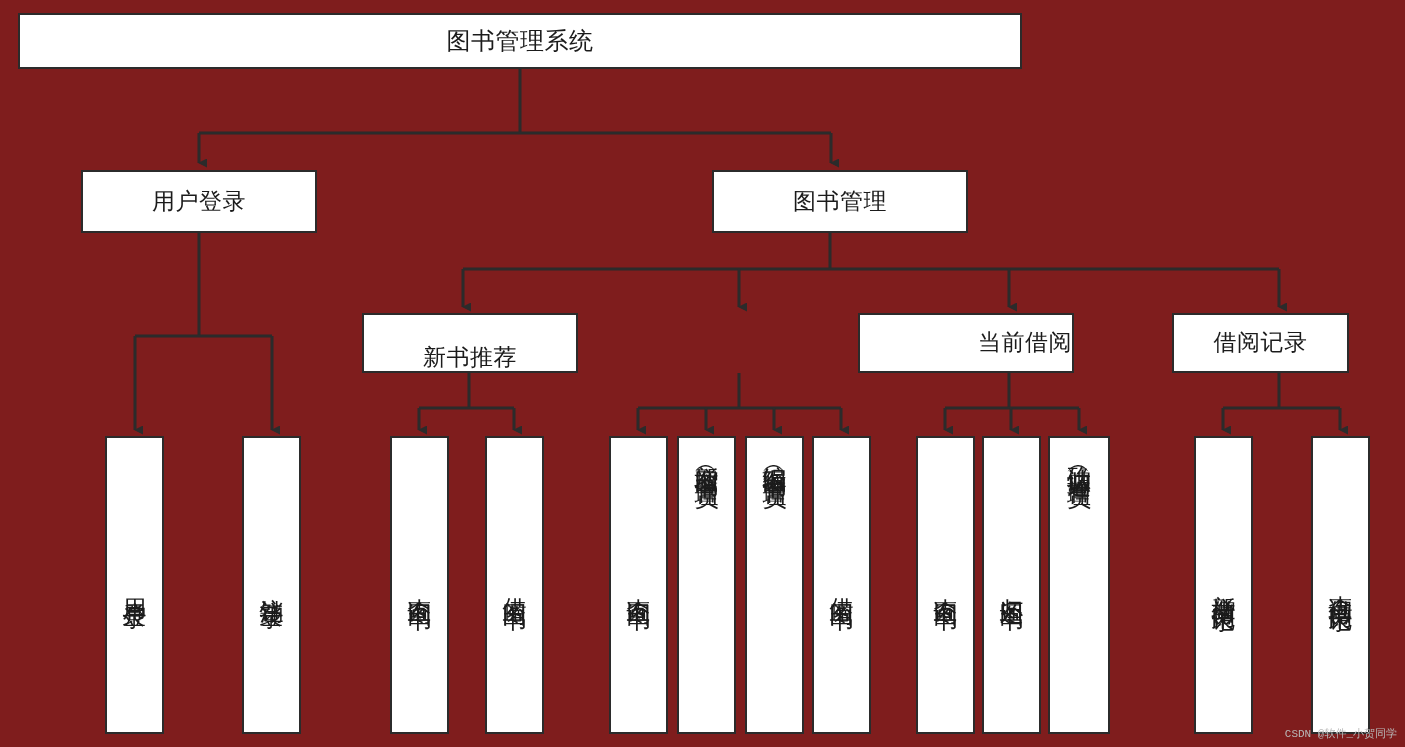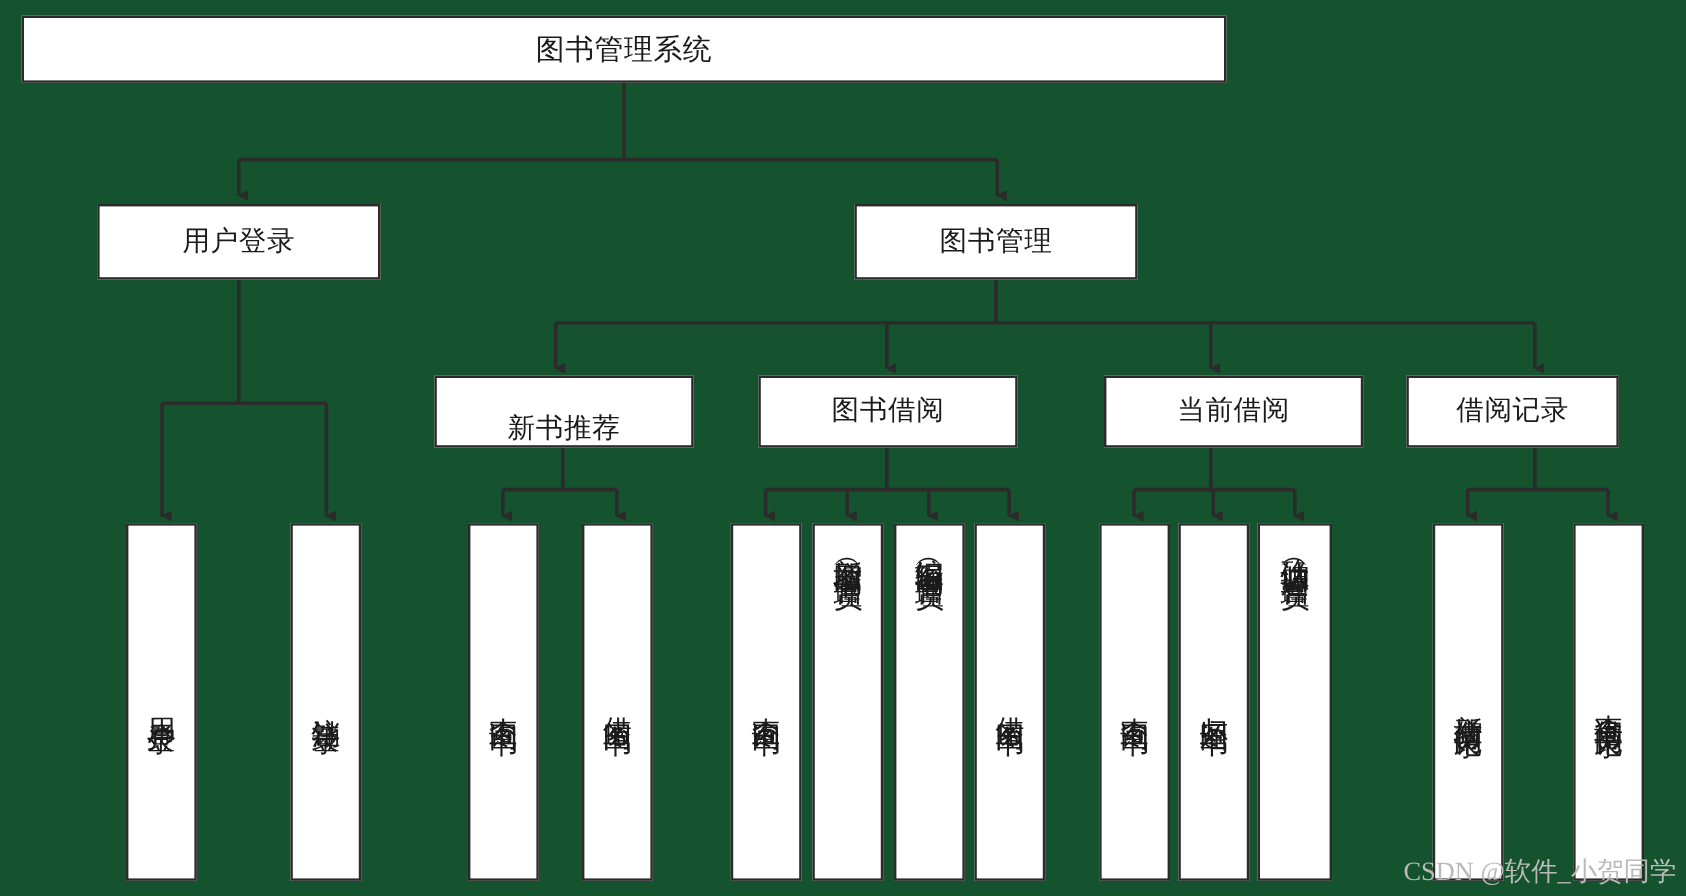--- a/index.html
+++ b/index.html
@@ -8,21 +8,21 @@
     padding: 0;
     background: #ffffff;
   }
   body {
     font-family: "DejaVu Sans", "Liberation Sans", sans-serif;
   }
   #diagram-root {
     position: relative;
     width: 1405px;
     height: 747px;
-    background: #14532d;
+    background: #7f1d1d;
     overflow: hidden;
   }
   #edges-layer {
     position: absolute;
     left: 0;
     top: 0;
     width: 1405px;
     height: 747px;
     pointer-events: none;
   }
@@ -65,25 +65,25 @@
     white-space: nowrap;
   }
   .node.vert.centered {
     align-items: center;
     padding-top: 0;
   }
   #watermark {
     position: absolute;
     right: 8px;
     bottom: 6px;
-    font-size: 22px;
+    font-size: 11px;
     color: #b9b9b9;
     z-index: 5;
     white-space: nowrap;
-    font-family: Liberation Serif, serif;
+    font-family: Liberation Mono, monospace;
     text-align: center;
   }
 </style>
 </head>
 <body>
 
 <div id="diagram-root">
 
   <svg id="edges-layer" width="1405" height="747" viewBox="0 0 1405 747" xmlns="http://www.w3.org/2000/svg">
     <defs>
@@ -135,31 +135,28 @@
     </g>
   </svg>
 
   <div class="node horiz root" style="left:18px; top:13px; width:1004px; height:56px;">
     <span class="node-label">图书管理系统</span>
   </div>
 
   <div class="node horiz" style="left:81px; top:170px; width:236px; height:63px;">
     <span class="node-label">用户登录</span>
   </div>
-  <div class="node horiz" style="left:712px; top:170px; width:236px; height:63px;">
+  <div class="node horiz" style="left:712px; top:170px; width:256px; height:63px;">
     <span class="node-label">图书管理</span>
   </div>
 
   <div class="node horiz" style="left:362px; top:313px; width:216px; height:60px;align-items:flex-end;">
     <span class="node-label">新书推荐</span>
   </div>
-  <div class="node horiz" style="left:632px; top:313px; width:216px; height:60px;">
-    <span class="node-label">图书借阅</span>
-  </div>
-  <div class="node horiz" style="left:920px; top:313px; width:216px; height:60px;">
+  <div class="node horiz" style="left:858px; top:313px; width:216px; height:60px;justify-content:flex-end;">
     <span class="node-label">当前借阅</span>
   </div>
   <div class="node horiz" style="left:1172px; top:313px; width:177px; height:60px;">
     <span class="node-label">借阅记录</span>
   </div>
 
   <div class="node vert centered" style="left:105px; top:436px; width:59px; height:298px;">
     <span class="node-label">用户登录</span>
   </div>
   <div class="node vert centered" style="left:242px; top:436px; width:59px; height:298px;">

